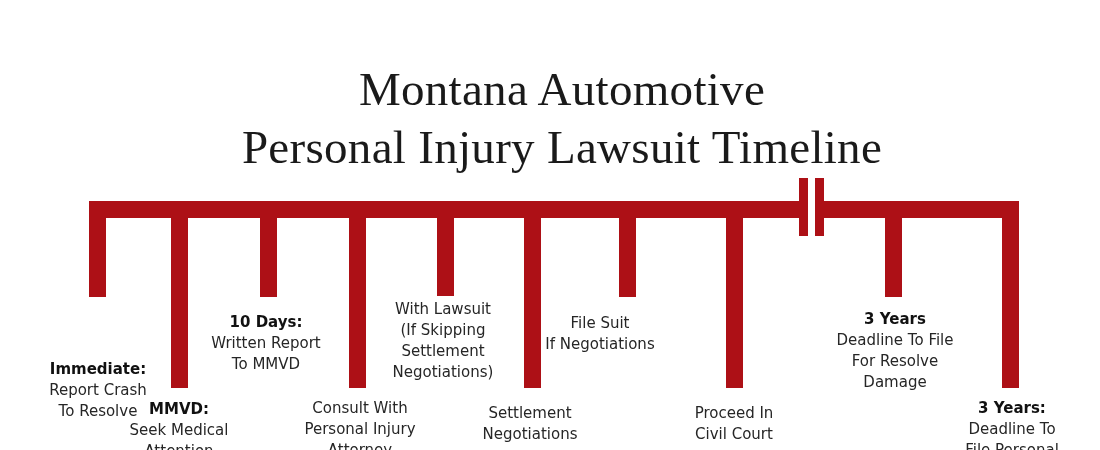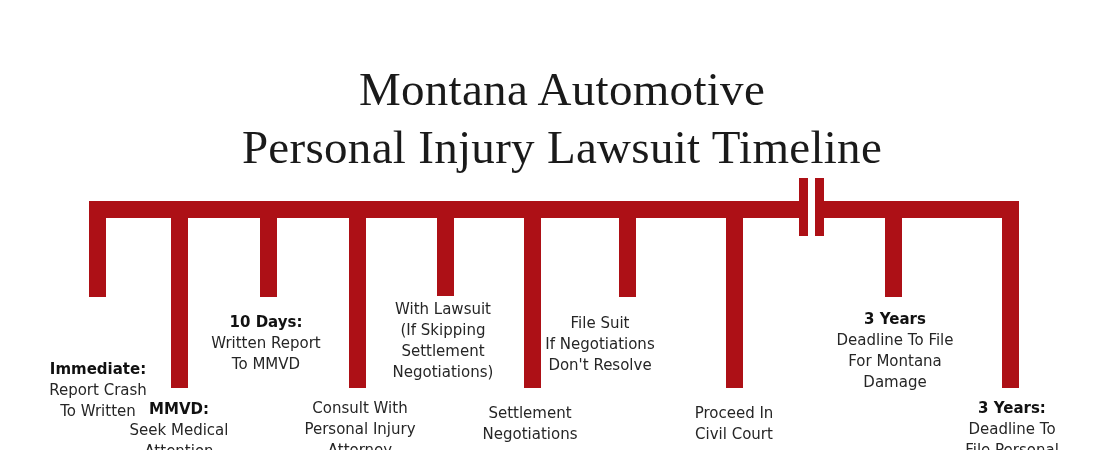--- a/index.html
+++ b/index.html
@@ -47,21 +47,21 @@
   <div class="bar" style="left:437px; top:201px; width:17px; height:95px;"></div>
   <div class="bar" style="left:524px; top:201px; width:17px; height:187px;"></div>
   <div class="bar" style="left:619px; top:201px; width:17px; height:96px;"></div>
   <div class="bar" style="left:726px; top:201px; width:17px; height:187px;"></div>
   <div class="bar" style="left:885px; top:201px; width:17px; height:96px;"></div>
   <div class="bar" style="left:1002px; top:201px; width:17px; height:187px;"></div>
 
   <div class="label" style="left:98px; top:315px;margin-top:44px;">
     <span class="hd">Immediate:</span>
     <span class="ln">Report Crash</span>
-    <span class="ln">To Written</span>
+    <span class="ln">To Resolve</span>
   </div>
 
   <div class="label" style="left:179px; top:399px;">
     <span class="hd">MMVD:</span>
     <span class="ln">Seek Medical</span>
     <span class="ln">Attention</span>
   </div>
 
   <div class="label" style="left:266px; top:312px;">
     <span class="hd">10 Days:</span>
@@ -83,32 +83,31 @@
   </div>
 
   <div class="label" style="left:530px; top:403px;">
     <span class="ln">Settlement</span>
     <span class="ln">Negotiations</span>
   </div>
 
   <div class="label" style="left:600px; top:313px;">
     <span class="ln">File Suit</span>
     <span class="ln">If Negotiations</span>
-    <span class="ln">Don't Resolve</span>
   </div>
 
   <div class="label" style="left:734px; top:403px;">
     <span class="ln">Proceed In</span>
     <span class="ln">Civil Court</span>
   </div>
 
   <div class="label" style="left:895px; top:309px;">
     <span class="hd">3 Years</span>
     <span class="ln">Deadline To File</span>
-    <span class="ln">For Montana</span>
+    <span class="ln">For Resolve</span>
     <span class="ln">Damage</span>
   </div>
 
   <div class="label" style="left:1012px; top:398px;">
     <span class="hd">3 Years:</span>
     <span class="ln">Deadline To</span>
     <span class="ln">File Personal</span>
 
   </div>
 </div>

